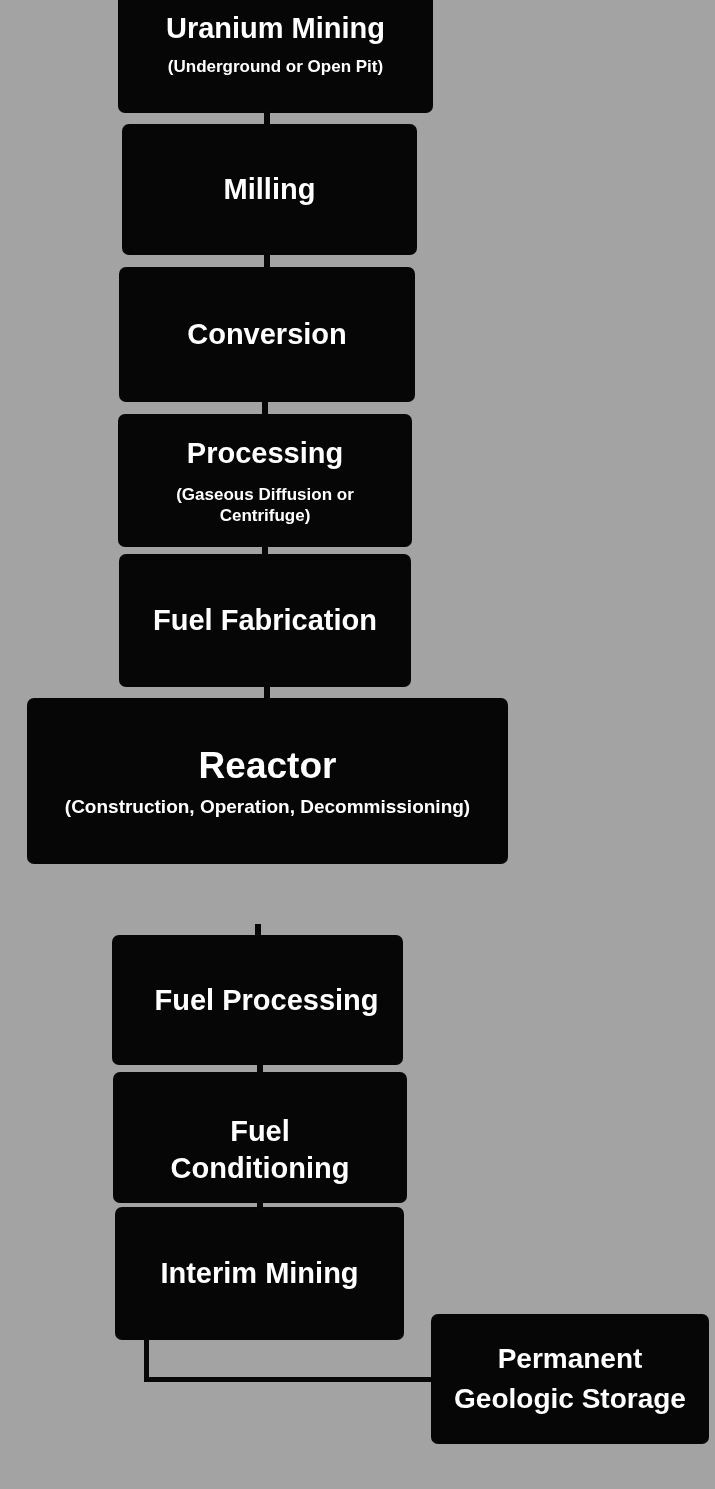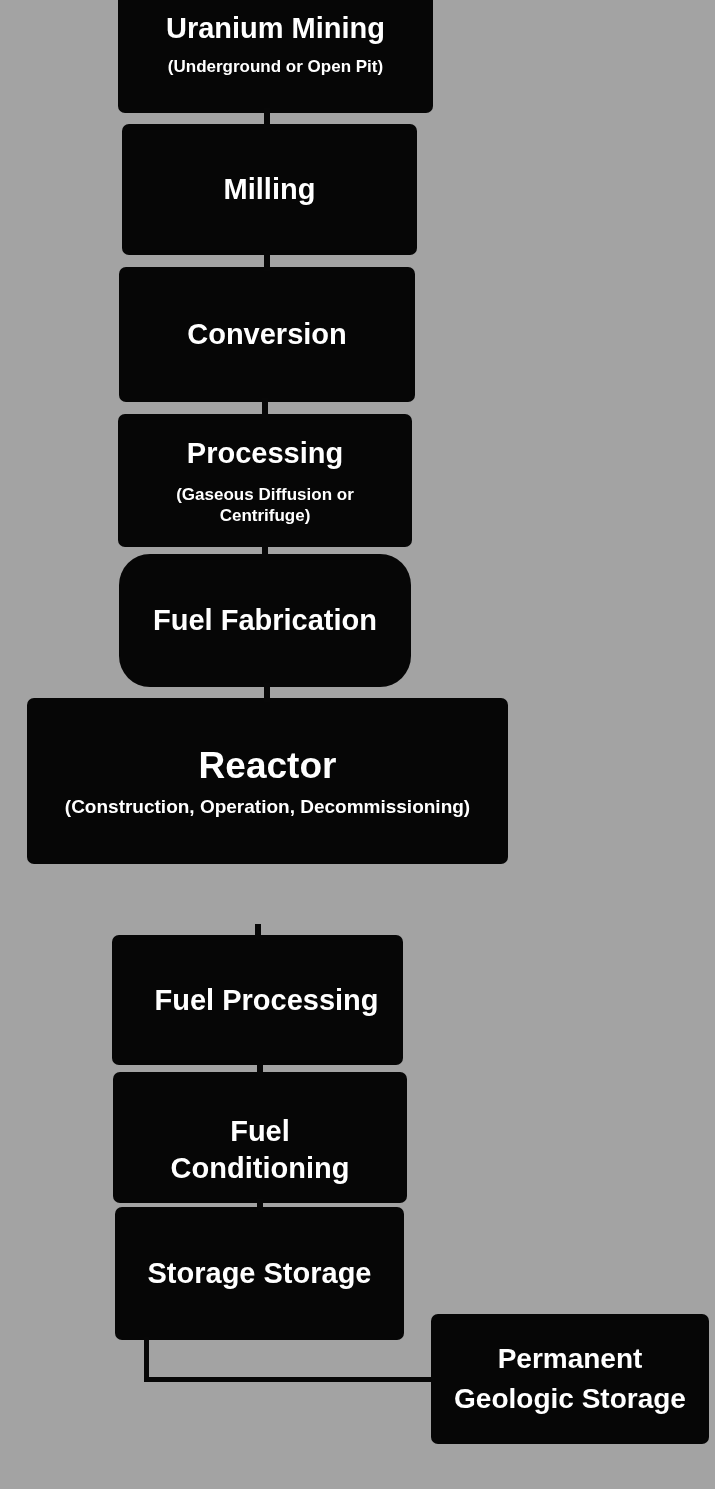--- a/index.html
+++ b/index.html
@@ -66,39 +66,39 @@
 
   <div class="node" id="node-conversion" style="left:119px; top:267px; width:296px; height:135px;">
     <div class="node-title">Conversion</div>
   </div>
 
   <div class="node" id="node-enrichment" style="left:118px; top:414px; width:294px; height:133px;">
     <div class="node-title">Processing</div>
     <div class="node-sub">(Gaseous Diffusion or Centrifuge)</div>
   </div>
 
-  <div class="node" id="node-fuel-fabrication" style="left:119px; top:554px; width:292px; height:133px;border-radius:31px;">
+  <div class="node" id="node-fuel-fabrication" style="left:119px; top:554px; width:292px; height:133px;">
     <div class="node-title">Fuel Fabrication</div>
   </div>
 
   <div class="node" id="node-reactor" style="left:27px; top:698px; width:481px; height:166px;">
     <div class="node-title">Reactor</div>
     <div class="node-sub">(Construction, Operation, Decommissioning)</div>
   </div>
 
   <div class="node" id="node-fuel-processing" style="left:112px; top:935px; width:291px; height:130px;padding-left:26px;">
     <div class="node-title">Fuel Processing</div>
   </div>
 
   <div class="node" id="node-fuel-conditioning" style="left:113px; top:1072px; width:294px; height:131px;">
     <div class="node-title">Fuel Conditioning</div>
   </div>
 
   <div class="node" id="node-interim-storage" style="left:115px; top:1207px; width:289px; height:133px;">
-    <div class="node-title">Storage Storage</div>
+    <div class="node-title">Interim Mining</div>
   </div>
 
   <div class="node" id="node-permanent-geologic-storage" style="left:431px; top:1314px; width:278px; height:130px;">
     <div class="node-title">Permanent Geologic Storage</div>
   </div>
 
   <div class="connector" style="left:264px; top:108px; width:6px; height:20px;"></div>
   <div class="connector" style="left:264px; top:251px; width:6px; height:20px;"></div>
   <div class="connector" style="left:262px; top:398px; width:6px; height:20px;"></div>
   <div class="connector" style="left:262px; top:543px; width:6px; height:15px;"></div>

